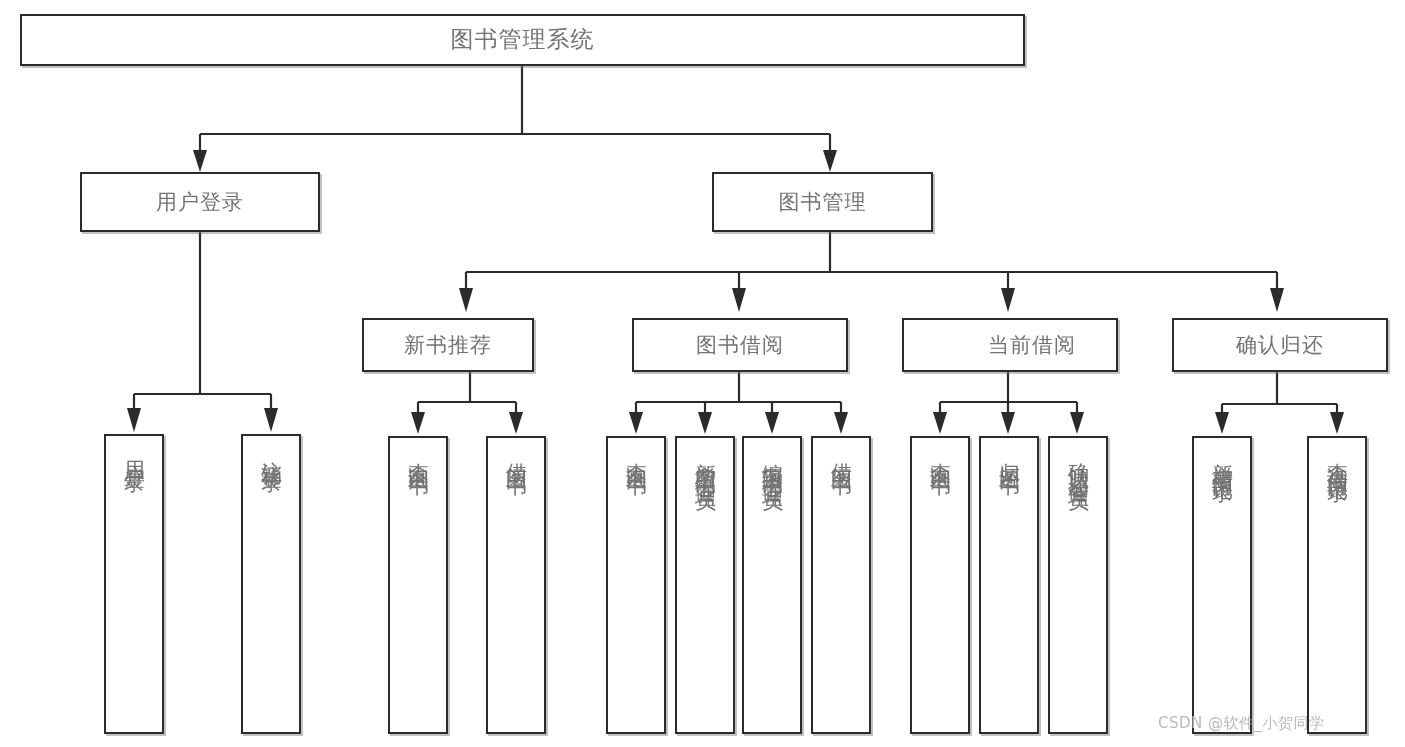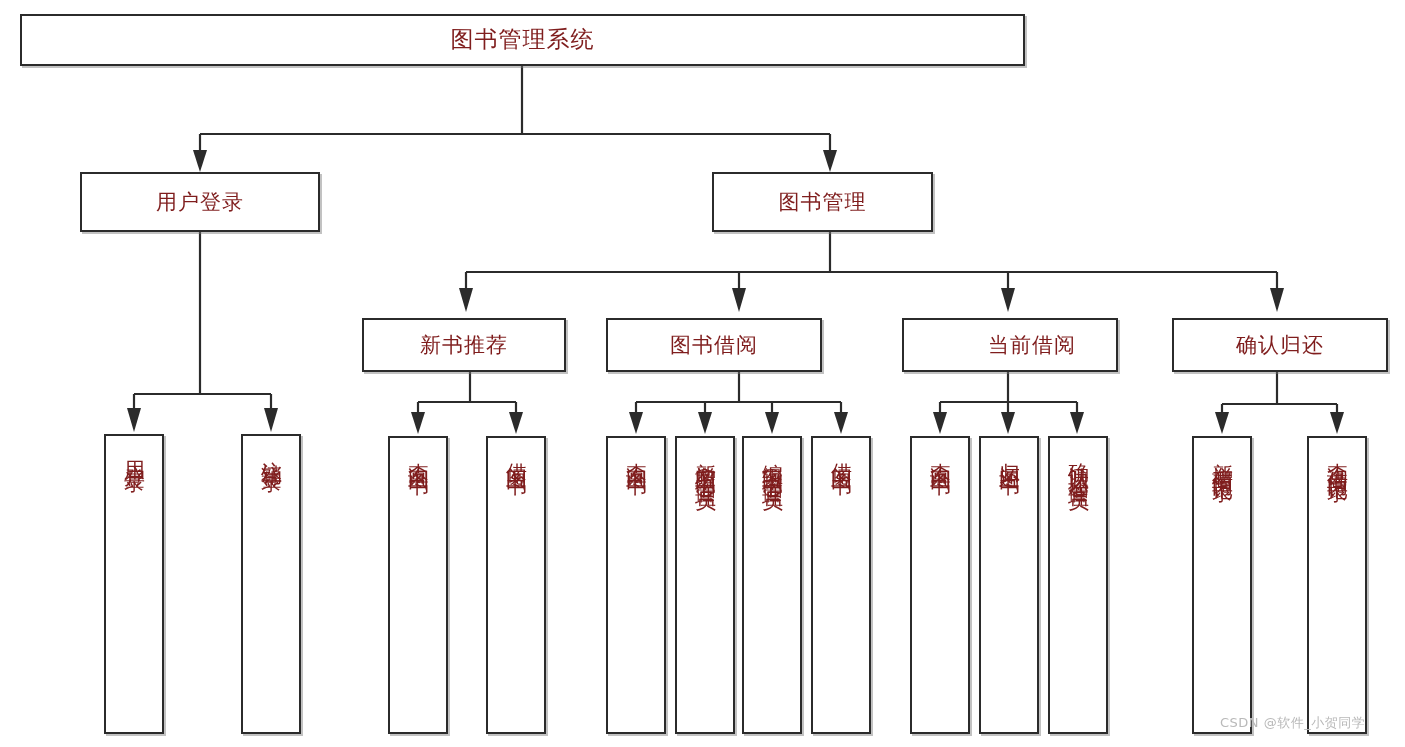--- a/index.html
+++ b/index.html
@@ -42,21 +42,21 @@
     box-shadow: 2px 2px 0 rgba(120,120,120,0.45);
     display: flex;
     align-items: center;
     justify-content: center;
     color: #1d1d1d;
   }
   .node .label {
     display: block;
     text-align: left;
     line-height: 1.18;
-    color: #7f1d1d;
+    color: #737373;
   }
   
   .node.root { }
   .node.root .label {
     font-size: 23px;
     letter-spacing: 1px;
   }
   
   .node.lvl2 .label,
   .node.lvl3 .label {
@@ -73,23 +73,23 @@
     writing-mode: vertical-rl;
     text-orientation: upright;
     font-size: 21px;
     letter-spacing: 4px;
     line-height: 1;
     white-space: nowrap;
   }
   
   #watermark {
     position: absolute;
-    left: 1220px;
+    left: 1158px;
     top: 714px;
-    font-size: 13px;
+    font-size: 15px;
     color: #b9b9b9;
     white-space: nowrap;
     letter-spacing: 0.5px;
     font-family: "DejaVu Sans", "Liberation Sans", sans-serif;
   }
 </style>
 </head>
 <body>
 
 <div id="diagram">
@@ -163,25 +163,25 @@
   </div>
 
   <div class="node lvl2" style="left:80px; top:172px; width:240px; height:60px;">
     <span class="label">用户登录</span>
   </div>
 
   <div class="node lvl2" style="left:712px; top:172px; width:221px; height:60px;">
     <span class="label">图书管理</span>
   </div>
 
-  <div class="node lvl3" style="left:362px; top:318px; width:204px; height:54px;">
+  <div class="node lvl3" style="left:362px; top:318px; width:172px; height:54px;">
     <span class="label">新书推荐</span>
   </div>
 
-  <div class="node lvl3" style="left:606px; top:318px; width:216px; height:54px;">
+  <div class="node lvl3" style="left:632px; top:318px; width:216px; height:54px;">
     <span class="label">图书借阅</span>
   </div>
 
   <div class="node lvl3" style="left:902px; top:318px; width:216px; height:54px;padding-left:44px;">
     <span class="label">当前借阅</span>
   </div>
 
   <div class="node lvl3" style="left:1172px; top:318px; width:216px; height:54px;">
     <span class="label">确认归还</span>
   </div>

